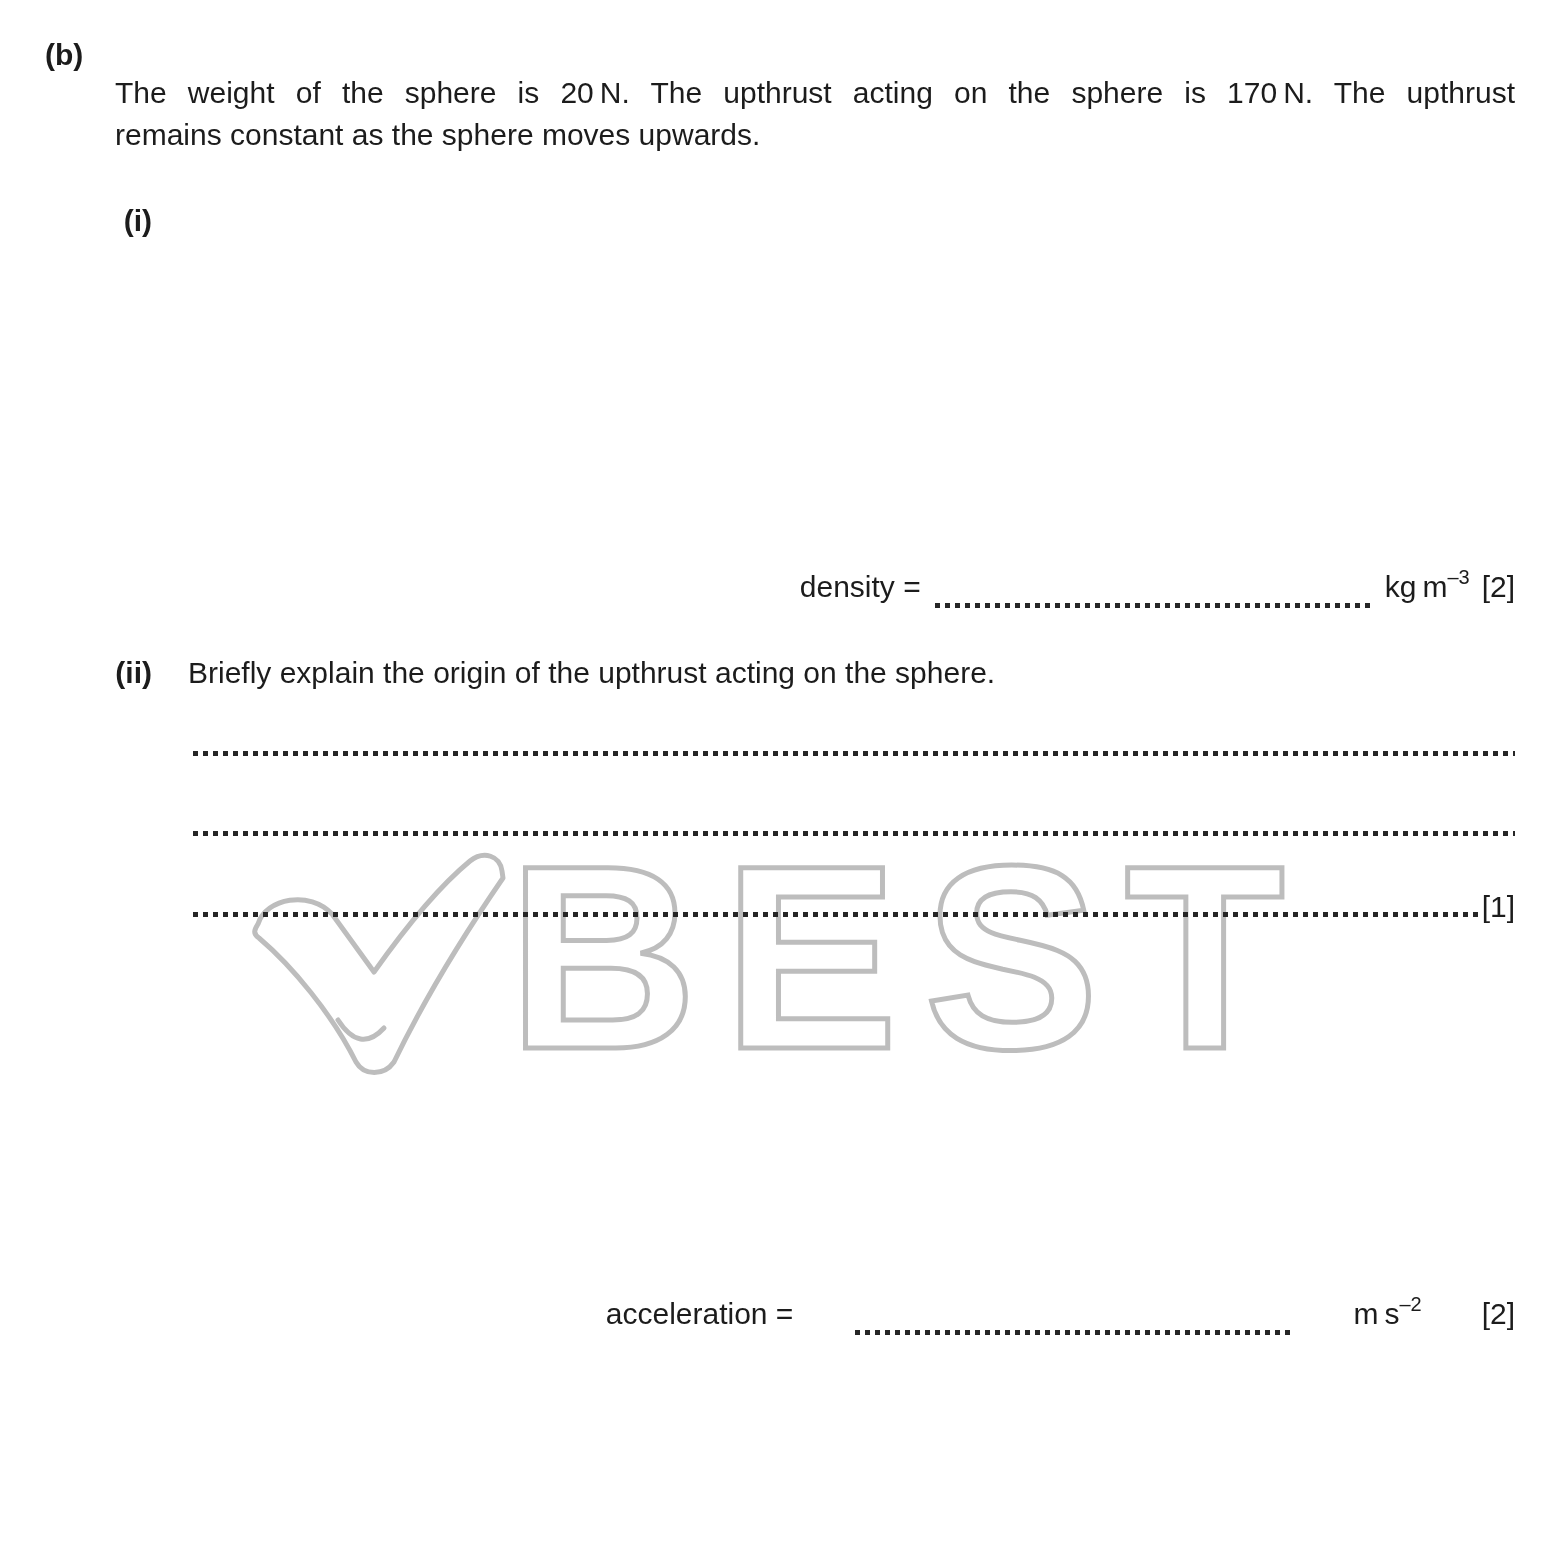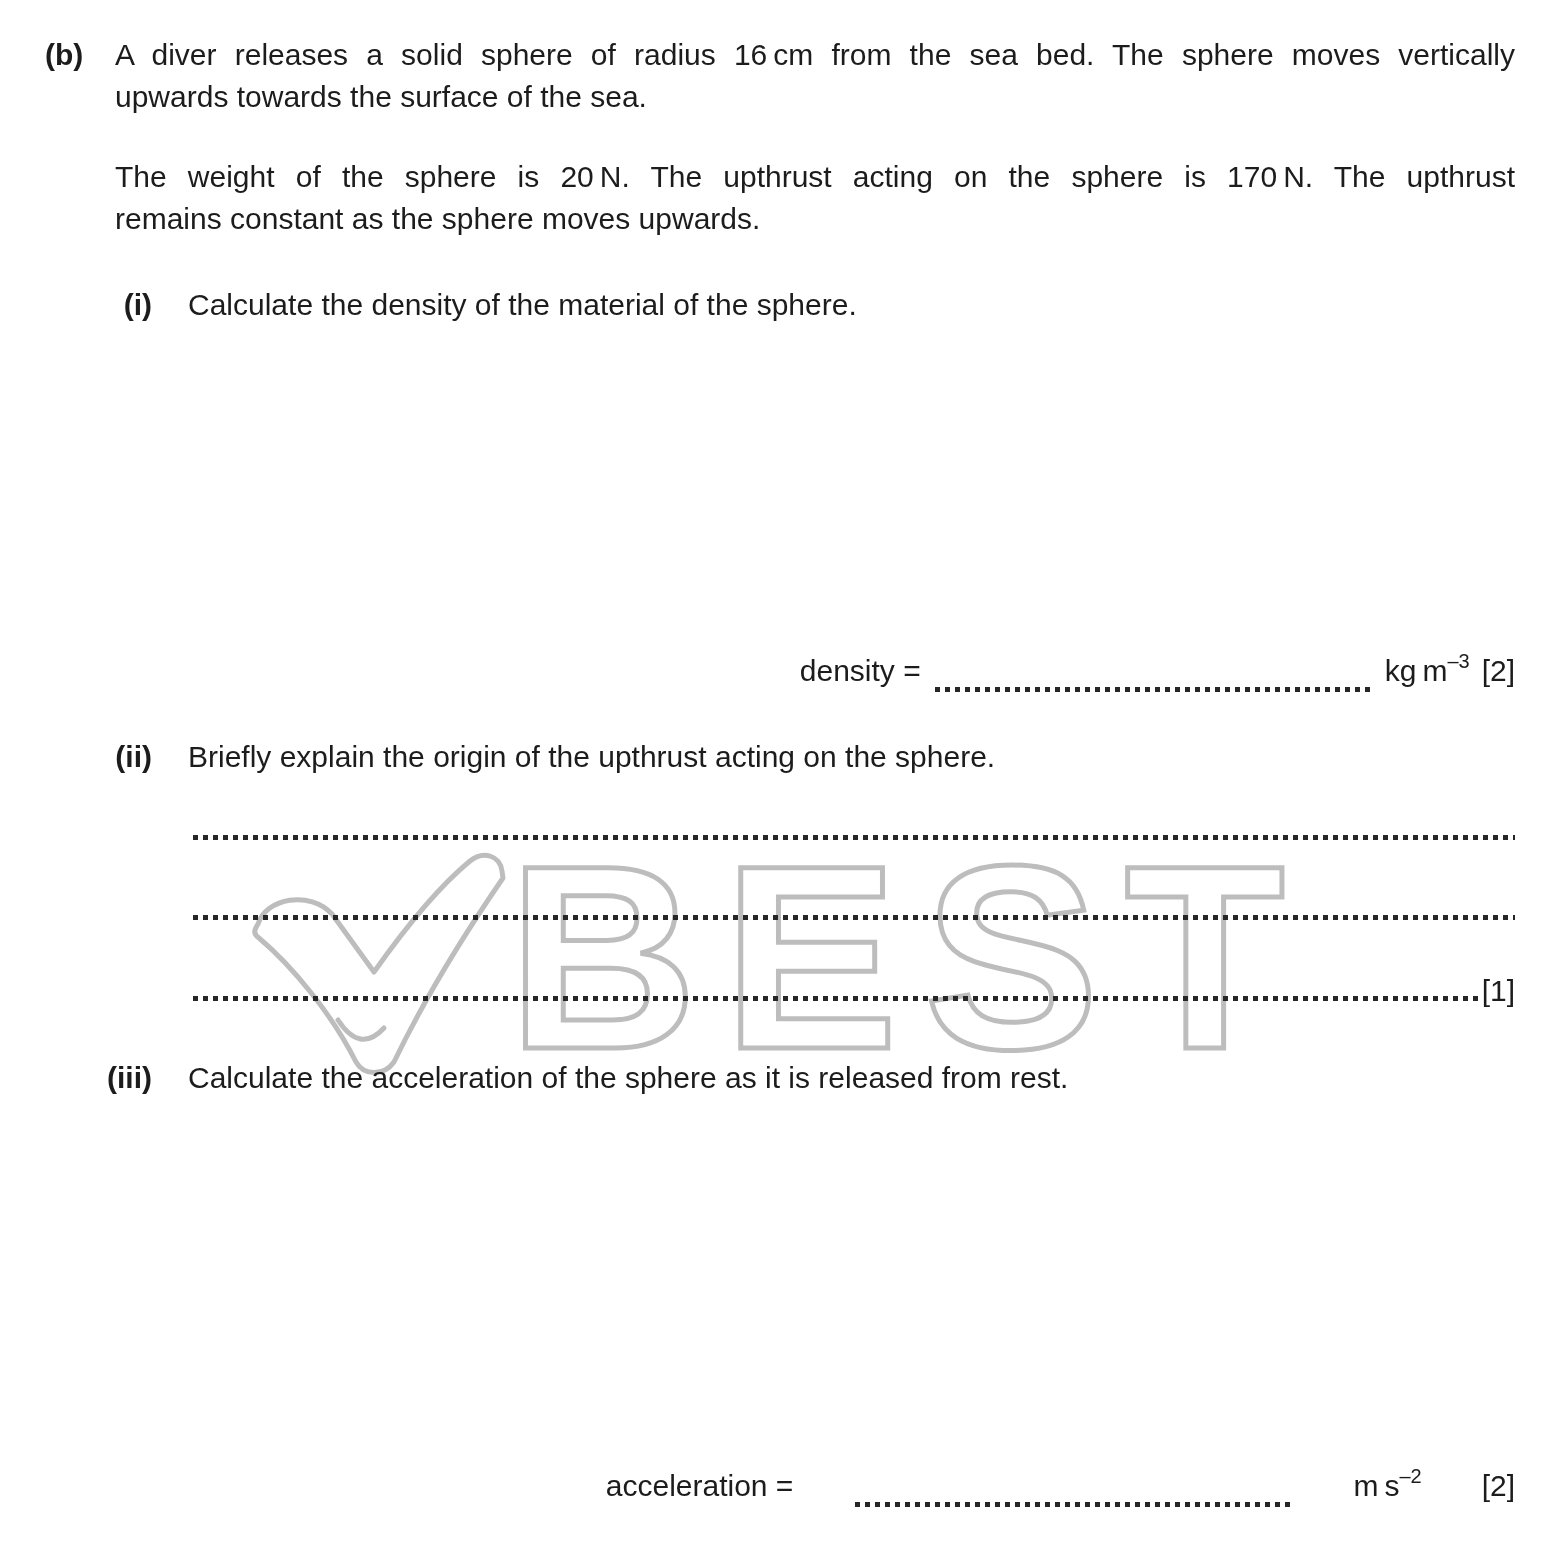--- a/index.html
+++ b/index.html
@@ -90,34 +90,29 @@
       <path d="M 128 178 Q 150 212 174 186"></path>
     </g>
     <text x="298" y="206" font-family="Liberation Sans, sans-serif" font-size="262" font-weight="bold" letter-spacing="26" fill="none" stroke="#bdbdbd" stroke-width="5">BEST</text>
   </svg>
 
   <div class="content">
 
     <div class="row-b">
       <div class="b-label">(b)</div>
       <div class="b-content">
-        <div class="para">
-          <div class="jline">A diver releases a solid sphere of radius 16 cm from the sea bed. The sphere moves vertically</div>
-          <div class="nline">upwards towards the surface of the sea.</div>
-        </div>
         <div class="para para2">
           <div class="jline">The weight of the sphere is 20 N. The upthrust acting on the sphere is 170 N. The upthrust</div>
           <div class="nline">remains constant as the sphere moves upwards.</div>
         </div>
       </div>
     </div>
 
     <div class="subq subq-i">
       <div class="subq-label">(i)</div>
-      <div class="subq-text">Calculate the density of the material of the sphere.</div>
     </div>
 
     <div class="answer-row answer-density">
       <span>density =</span>
       <span class="dots answer-dots"></span>
       <span class="unit"><span>kg m</span><span class="sup">–3</span></span>
       <span class="marks">[2]</span>
     </div>
 
     <div class="subq subq-ii">
@@ -129,24 +124,20 @@
       <span class="dots"></span>
     </div>
     <div class="write-line wl-2">
       <span class="dots"></span>
     </div>
     <div class="write-line wl-3">
       <span class="dots"></span>
       <span class="wl-marks">[1]</span>
     </div>
 
-    <div class="subq subq-iii">
-      <div class="subq-label">(iii)</div>
-      <div class="subq-text">Calculate the acceleration of the sphere as it is released from rest.</div>
-    </div>
 
     <div class="answer-row answer-accel">
       <span>acceleration =</span>
       <span class="dots answer-dots"></span>
       <span class="unit"><span>m s</span><span class="sup">–2</span></span>
       <span class="marks">[2]</span>
     </div>
 
   </div>
 </div>

